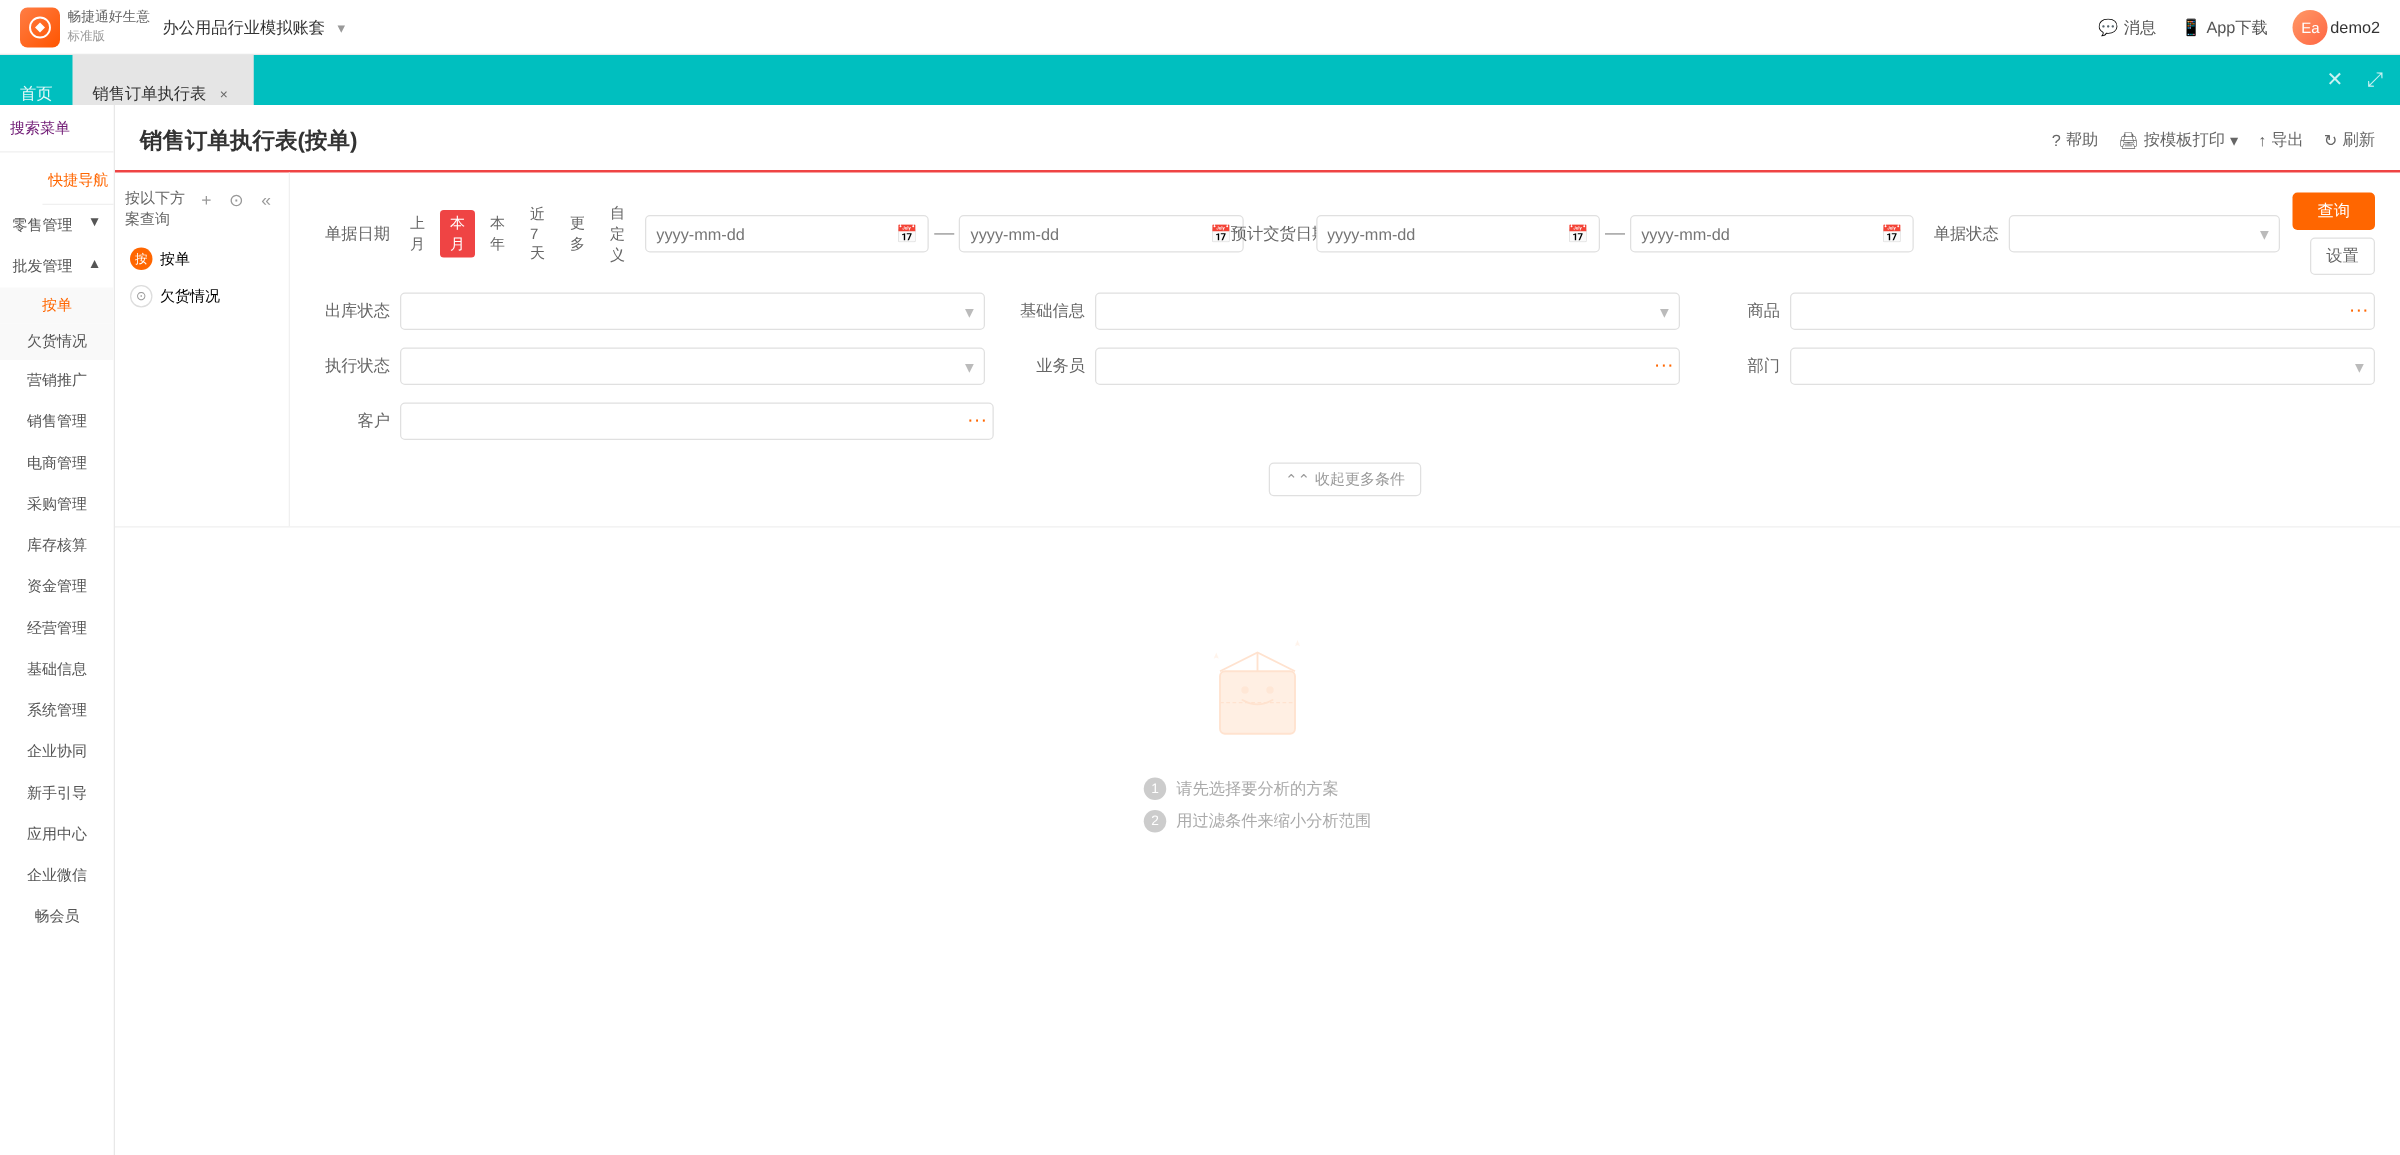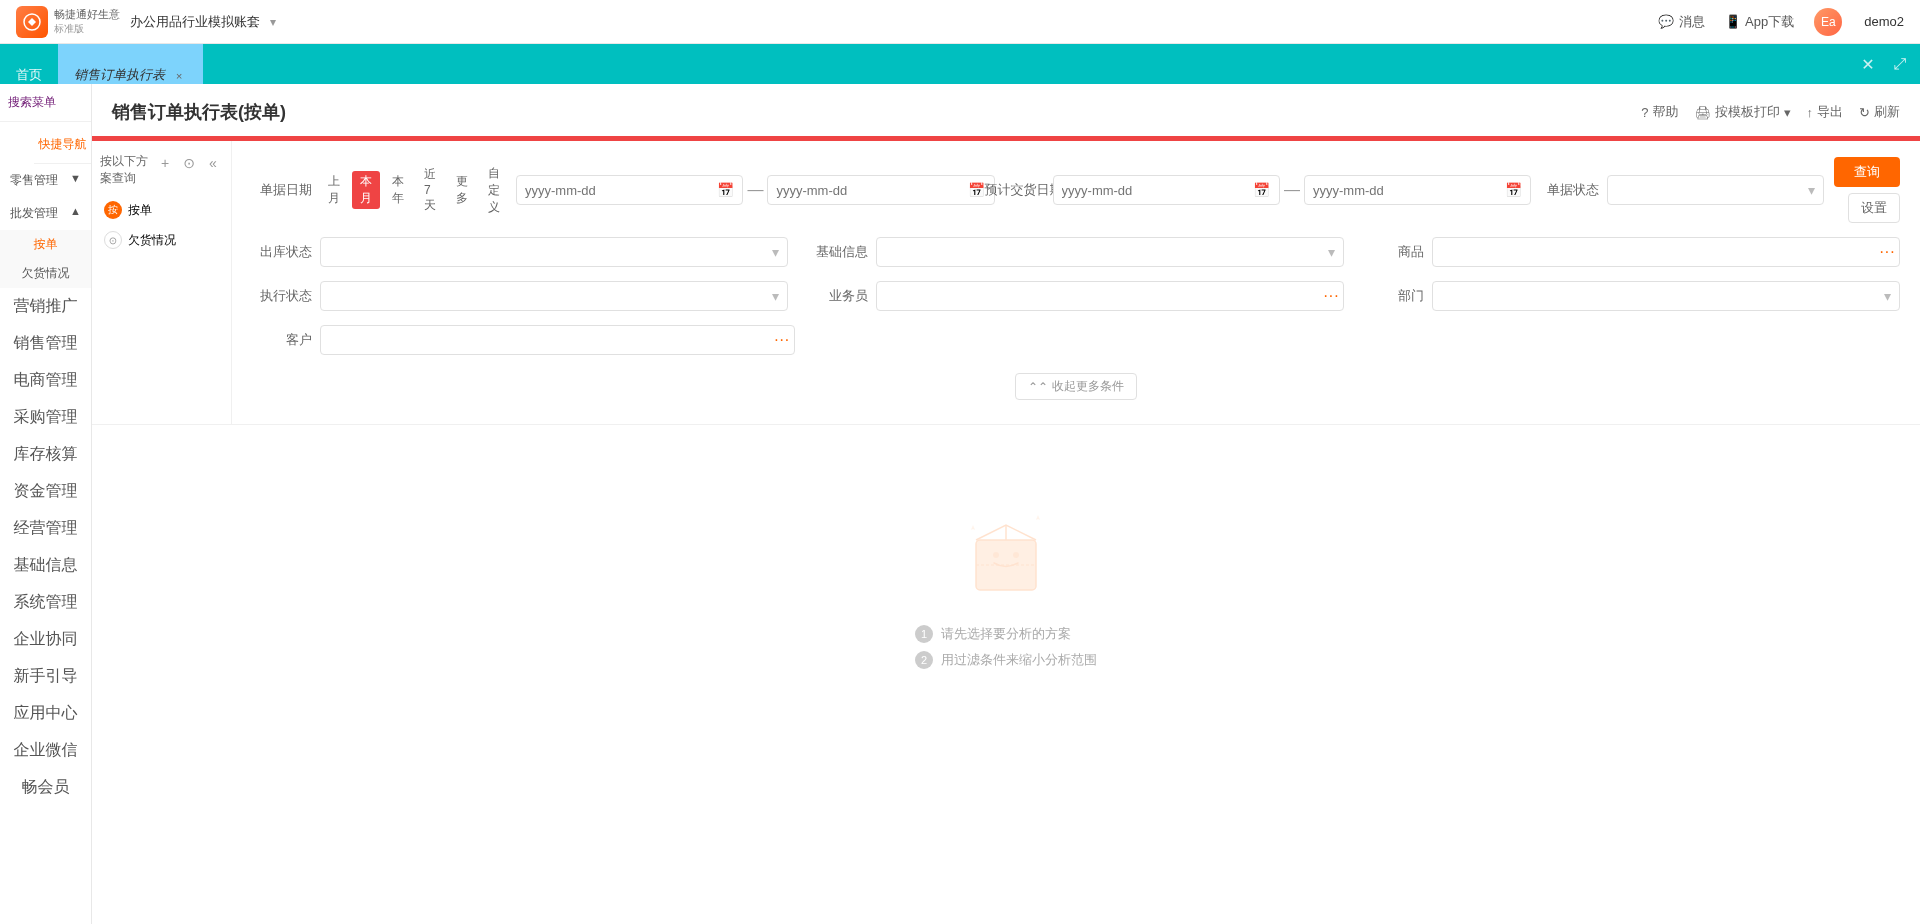--- a/index.html
+++ b/index.html
@@ -24,21 +24,21 @@
       border-radius: 6px;
       display: flex; align-items: center; justify-content: center;
       color: white; font-size: 12px; font-weight: bold;
     }
     .logo-text { font-size: 11px; color: #666; line-height: 1.3; }
     .logo-subtext { font-size: 10px; color: #999; }
     .module-title { font-size: 13px; color: #333; margin-left: 0; }
     .module-arrow { color: #999; font-size: 12px; cursor: pointer; }
     .top-bar-right { display: flex; align-items: center; gap: 20px; }
     .top-action { display: flex; align-items: center; gap: 4px; font-size: 13px; color: #555; cursor: pointer; }
-    .user-area { display: flex; align-items: center; gap: 22px; cursor: pointer; }
+    .user-area { display: flex; align-items: center; gap: 2px; cursor: pointer; }
     .user-avatar {
       width: 28px; height: 28px; border-radius: 50%;
       background: linear-gradient(135deg, #ff9966, #ff6644);
       display: flex; align-items: center; justify-content: center;
       color: white; font-size: 12px;
     }
     .user-name { font-size: 13px; color: #333; }
 
     
     .tab-bar {
@@ -52,24 +52,23 @@
     .tab-item {
       height: 40px;
       display: flex; align-items: flex-end;
       padding: 0 16px;
       font-size: 13px;
       cursor: pointer;
       white-space: nowrap;
     }
     .tab-item.home { color: rgba(255,255,255,0.9); }
     .tab-item.active {
-      background: #7dd3fc;
+      background: #e5e5e5;
       color: #333;
       position: relative;
-      font-style: italic;
     }
     .tab-close {
       margin-left: 6px;
       width: 16px; height: 16px;
       border-radius: 50%;
       display: flex; align-items: center; justify-content: center;
       font-size: 11px;
       color: #666;
     }
     .tab-bar-actions { margin-left: auto; display: flex; align-items: center; padding-right: 8px; gap: 8px; }
@@ -113,21 +112,21 @@
     }
     .sidebar-nav-label {
       font-size: 12px;
       color: #ff6600;
       padding: 8px 0 4px;
       cursor: pointer;
     }
     .sidebar-item {
       padding: 8px 4px;
       text-align: center;
-      font-size: 16px;
+      font-size: 12px;
       color: #555;
       cursor: pointer;
       display: flex;
       flex-direction: column;
       align-items: center;
       gap: 3px;
     }
     .sidebar-item-group { width: 100%; }
     .sidebar-group-header {
       display: flex; justify-content: space-between;
@@ -156,21 +155,21 @@
       margin: 0;
       min-height: 100%;
     }
 
     
     .page-header {
       display: flex;
       align-items: center;
       justify-content: space-between;
       padding: 16px 20px 12px;
-      border-bottom: 5px solid #ef4444;
+      border-bottom: 2px solid #ef4444;
     }
     .page-title { font-size: 18px; font-weight: 600; color: #333; }
     .page-actions { display: flex; align-items: center; gap: 16px; }
     .page-action-btn {
       display: flex; align-items: center; gap: 4px;
       font-size: 13px; color: #666; cursor: pointer;
     }
 
     
     .filter-area {

